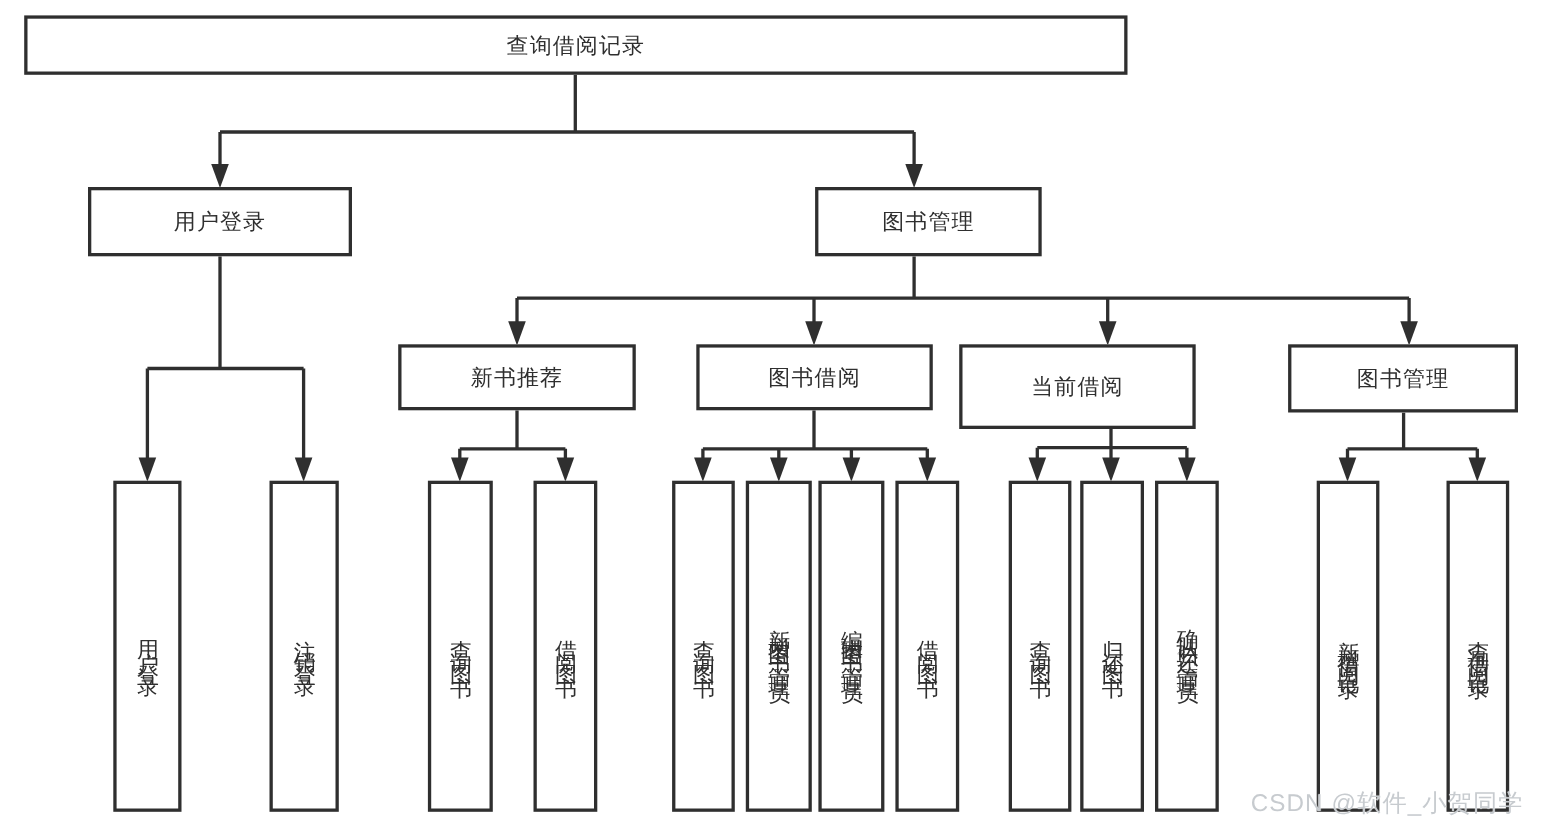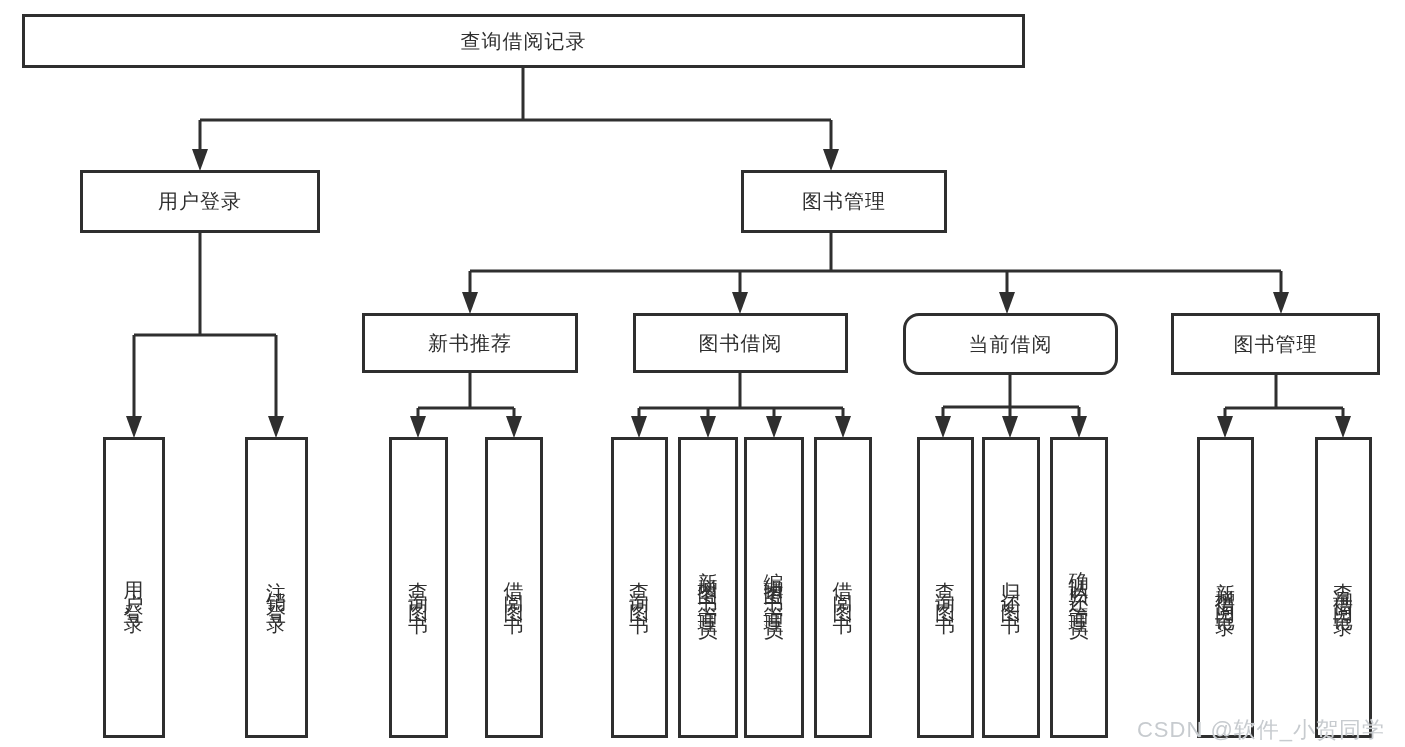--- a/index.html
+++ b/index.html
@@ -33,21 +33,21 @@
     justify-content: center;
     font-size: 20px;
     letter-spacing: 1px;
     white-space: nowrap;
   }
   .box.root    { left: 22px;   top: 14px;  width: 1003px; height: 54px; }
   .box.lvl2-a  { left: 80px;   top: 170px; width: 240px;  height: 63px; }
   .box.lvl2-b  { left: 712px;  top: 170px; width: 206px;  height: 63px; margin-left: 29px; }
   .box.lvl3-a  { left: 362px;  top: 313px; width: 216px;  height: 60px; }
   .box.lvl3-b  { left: 633px;  top: 313px; width: 215px;  height: 60px; }
-  .box.lvl3-c  { left: 903px;  top: 313px; width: 215px;  height: 62px; border-radius: 16px; }
+  .box.lvl3-c  { left: 872px;  top: 313px; width: 215px;  height: 77px; }
   .box.lvl3-d  { left: 1171px; top: 313px; width: 209px;  height: 62px; }
   .leaf {
     position: absolute;
     box-sizing: border-box;
     border: 3px solid #2f2f2f;
     background: #ffffff;
     top: 437px;
     height: 301px;
     display: flex;
     align-items: center;

